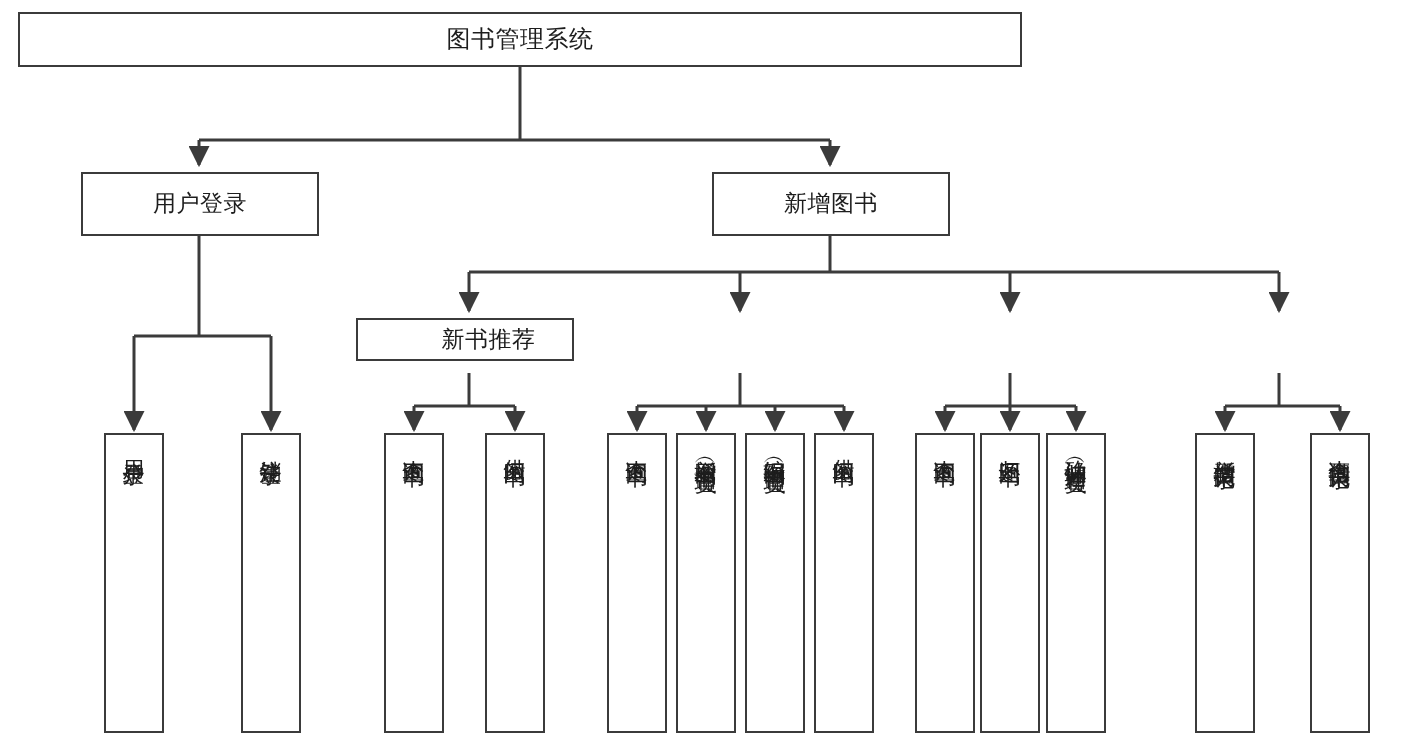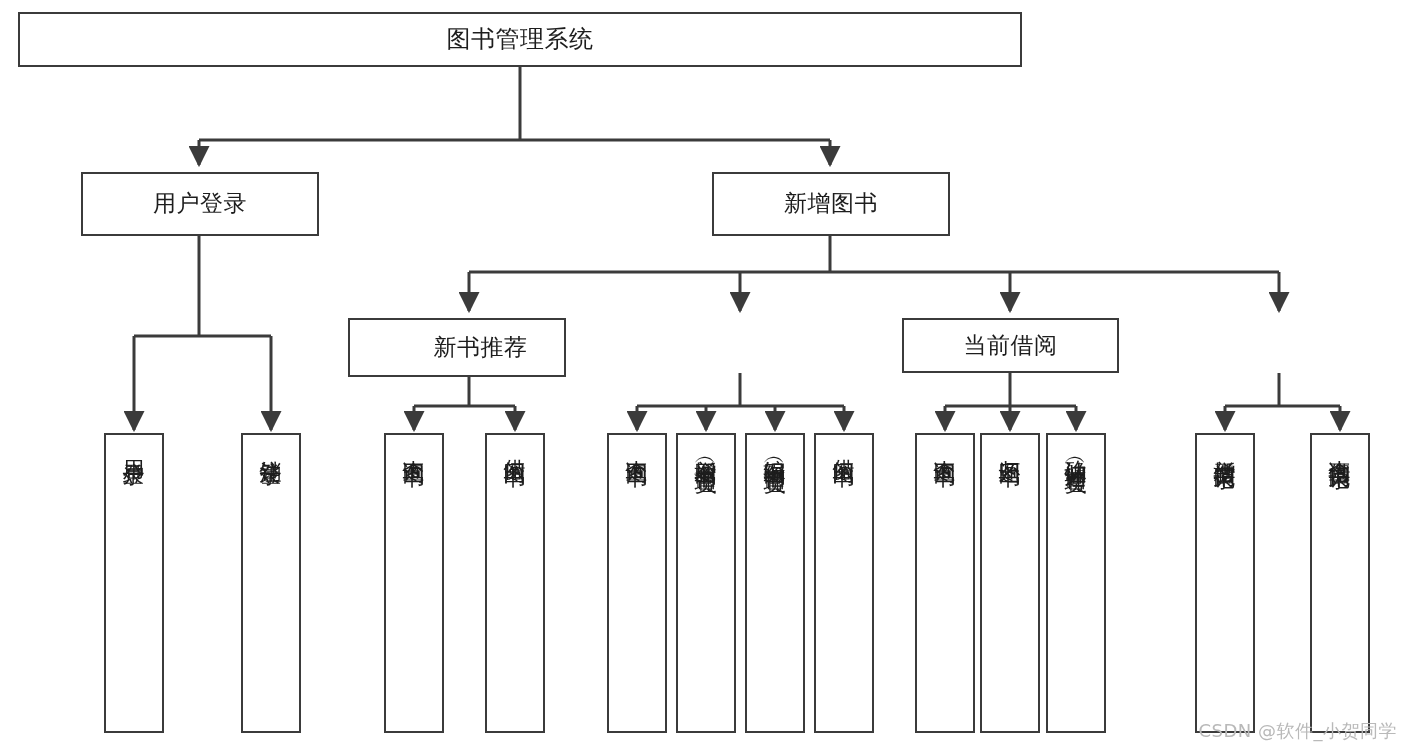--- a/index.html
+++ b/index.html
@@ -133,25 +133,22 @@
     <span class="node-label">图书管理系统</span>
   </div>
 
   <div class="node h" style="left:81px; top:172px; width:238px; height:64px;">
     <span class="node-label">用户登录</span>
   </div>
   <div class="node h" style="left:712px; top:172px; width:238px; height:64px;">
     <span class="node-label">新增图书</span>
   </div>
 
-  <div class="node h" style="left:348px; top:318px; width:218px; height:59px;padding-left:47px;">
+  <div class="node h" style="left:356px; top:318px; width:218px; height:43px;padding-left:47px;">
     <span class="node-label">新书推荐</span>
-  </div>
-  <div class="node h" style="left:902px; top:318px; width:217px; height:55px;">
-    <span class="node-label">当前借阅</span>
   </div>
 
   <div class="node v" style="left:104px; top:433px; width:60px; height:300px;">
     <span class="node-label">用户登录</span>
   </div>
   <div class="node v" style="left:241px; top:433px; width:60px; height:300px;">
     <span class="node-label">注销登录</span>
   </div>
 
   <div class="node v" style="left:384px; top:433px; width:60px; height:300px;">
@@ -184,15 +181,14 @@
     <span class="node-label">确认归还（管理员）</span>
   </div>
 
   <div class="node v" style="left:1195px; top:433px; width:60px; height:300px;">
     <span class="node-label">新增借阅记录</span>
   </div>
   <div class="node v" style="left:1310px; top:433px; width:60px; height:300px;">
     <span class="node-label">查询借阅记录</span>
   </div>
 
-  <div class="watermark">CSDN @软件_小贺同学</div>
 
 </div>
 
 </body></html>

